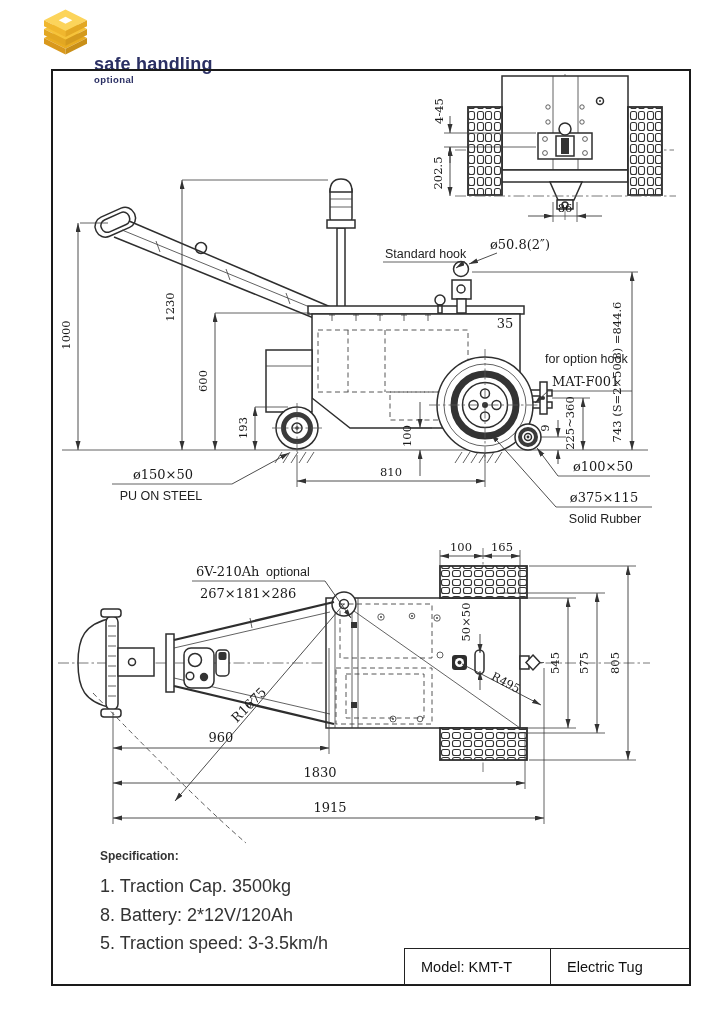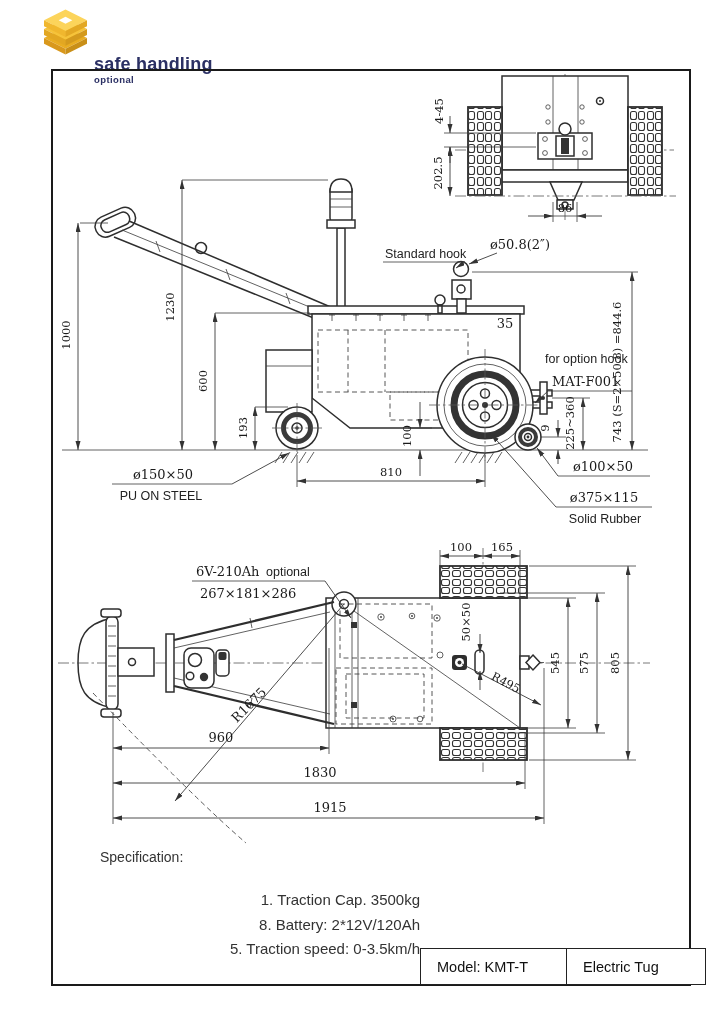--- a/index.html
+++ b/index.html
@@ -20,24 +20,24 @@
   .dim{fill:none;stroke:#3a3a3a;stroke-width:0.9;}
   .dd{fill:none;stroke:#555;stroke-width:0.8;stroke-dasharray:11 3 2.5 3;}
   .ds{fill:none;stroke:#444;stroke-width:0.9;stroke-dasharray:5 3.5;}
   .dk{fill:#333;}
   text.cad{font-family:"DejaVu Serif","Liberation Serif",serif;font-size:11.5px;fill:#1a1a1a;text-anchor:middle;}
   text.cadb{font-size:13px;}
   text.lbl{font-family:"Liberation Sans",sans-serif;font-size:12.5px;fill:#222;text-anchor:middle;}
   text.as{text-anchor:start;}
   
   .spec{position:absolute;left:100px;top:849px;width:320px;color:#333;}
-  .spec-title{font-size:14px;margin-bottom:26px;}
-  .spec-item{font-size:15px;margin-bottom:7.5px;text-align:right;}
+  .spec-title{font-size:12px;margin-bottom:13px;font-weight:bold;}
+  .spec-item{font-size:18px;margin-bottom:7.5px;}
   
-  .title-block{position:absolute;left:420px;top:948px;width:286px;height:37px;
+  .title-block{position:absolute;left:404px;top:948px;width:286px;height:37px;
      border:1.7px solid #222;box-sizing:border-box;display:flex;background:#fff;}
   .tb-cell{display:flex;align-items:center;padding-left:16px;font-size:14.5px;color:#111;box-sizing:border-box;}
   .tb-model{width:146px;border-right:1.7px solid #222;}
   .tb-product{flex:1;text-align:right;}
 </style>
 </head>
 <body>
 
 <div class="page">
 
@@ -428,21 +428,21 @@
       <line class="t" x1="544" y1="668" x2="544" y2="824"></line>
       <line class="dim" x1="113" y1="818" x2="544" y2="818" marker-start="url(#ar)" marker-end="url(#ar)"></line>
       <text class="cad cadb" x="330" y="812">1915</text>
     </g>
   </svg>
 
   <div class="spec">
     <div class="spec-title">Specification:</div>
     <div class="spec-item">1. Traction Cap. 3500kg</div>
     <div class="spec-item">8. Battery: 2*12V/120Ah</div>
-    <div class="spec-item">5. Traction speed: 0-3.5km/h</div>
+    <div class="spec-item">5. Traction speed: 3-3.5km/h</div>
   </div>
 
   <div class="title-block">
     <div class="tb-cell tb-model">Model: KMT-T</div>
     <div class="tb-cell tb-product">Electric Tug</div>
   </div>
 
 </div>
 
 </body></html>

